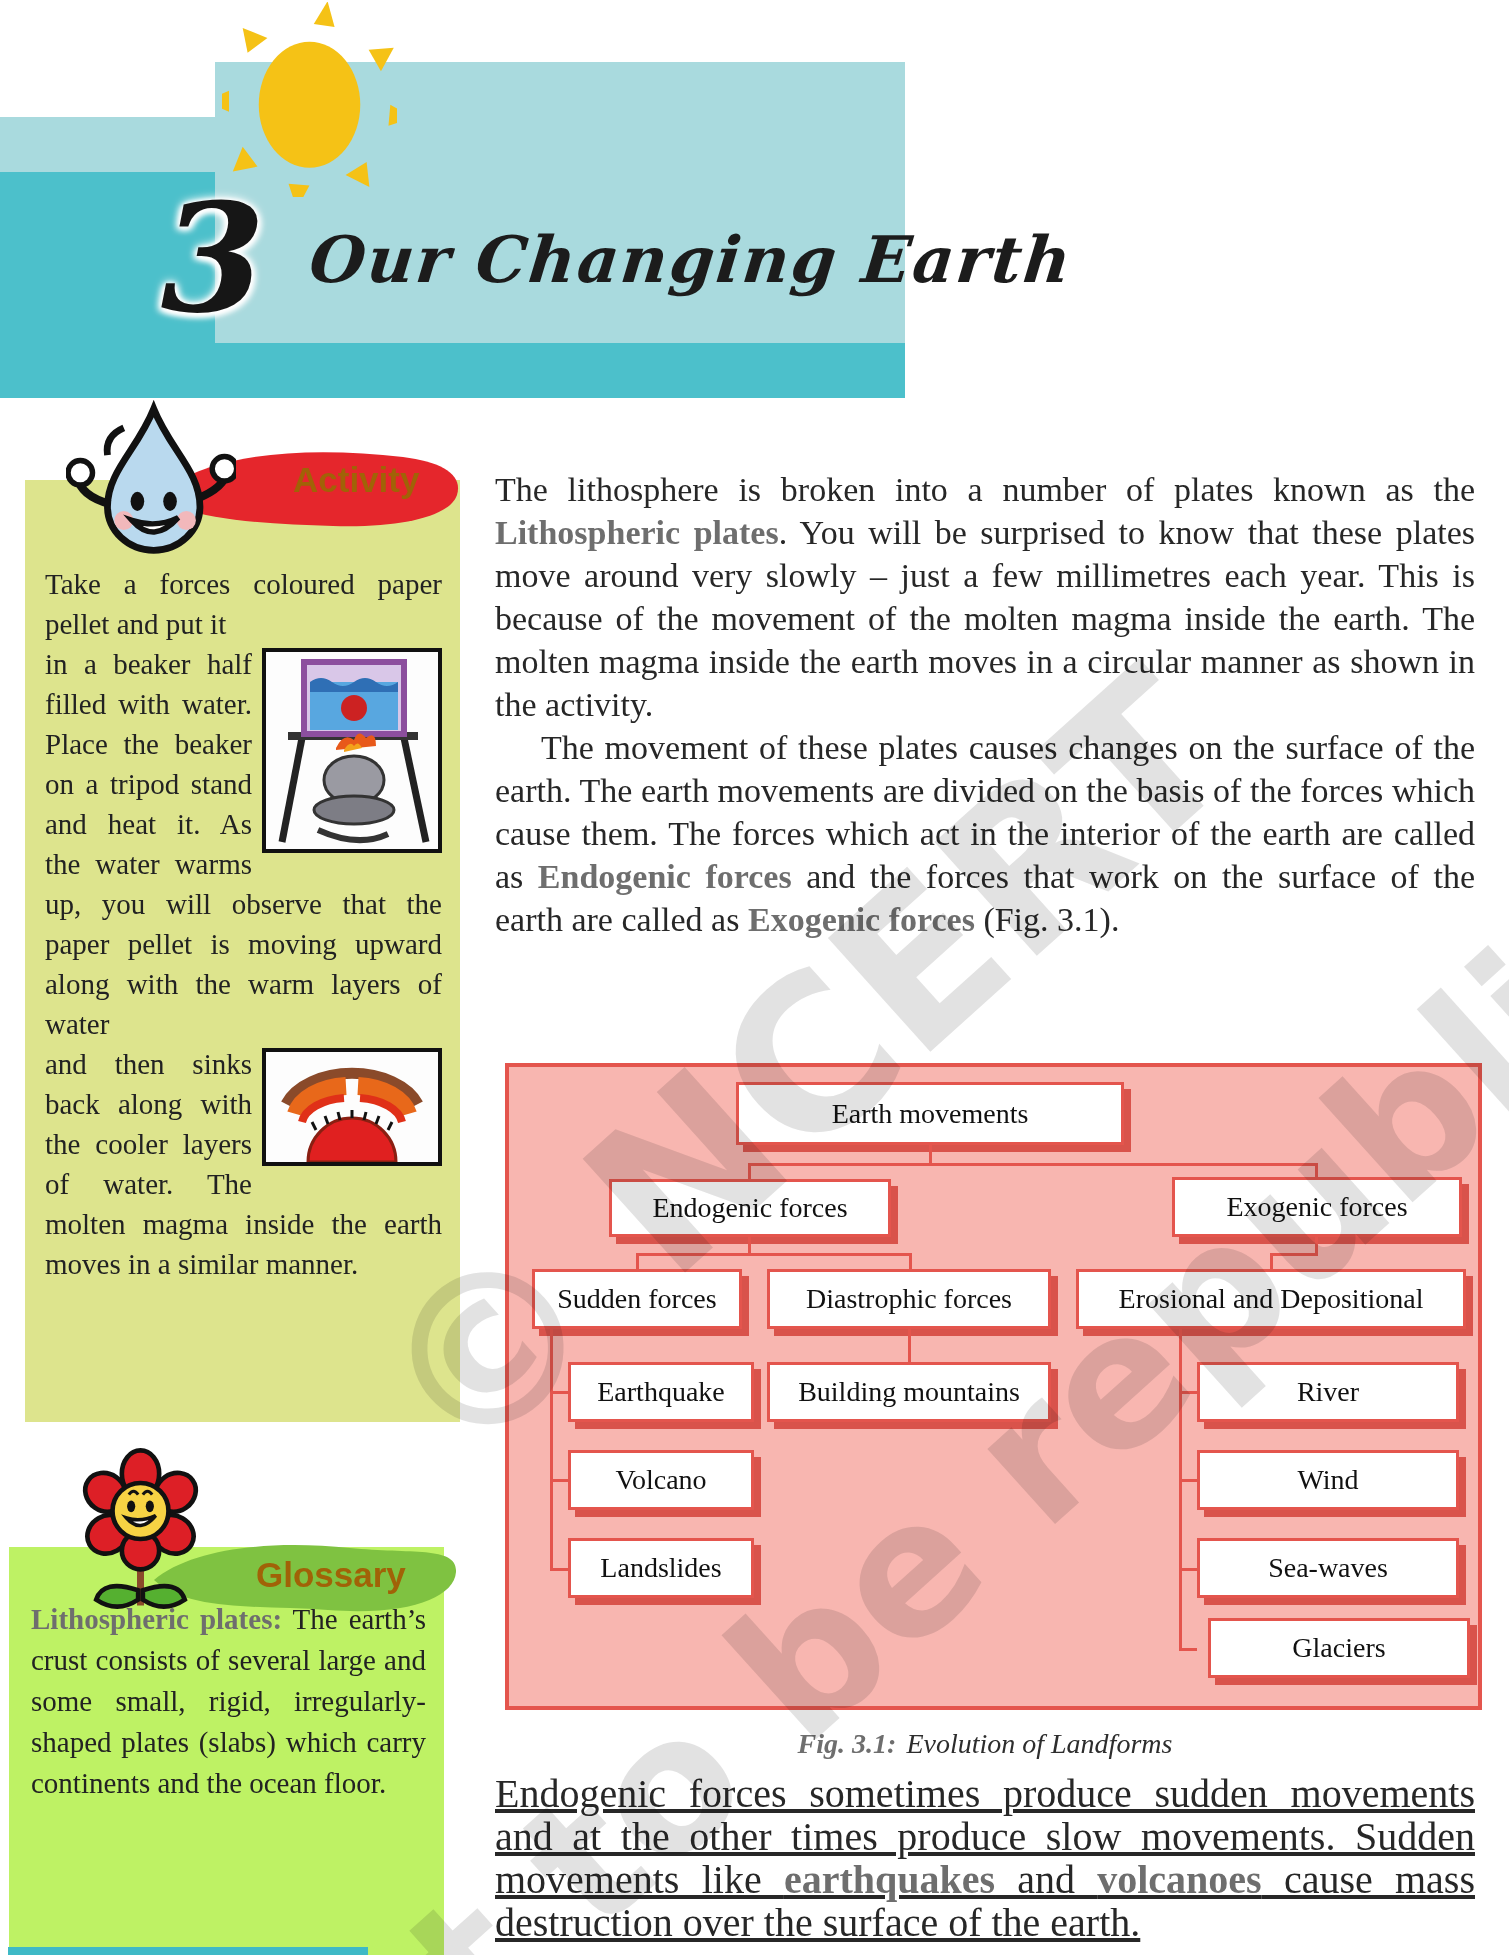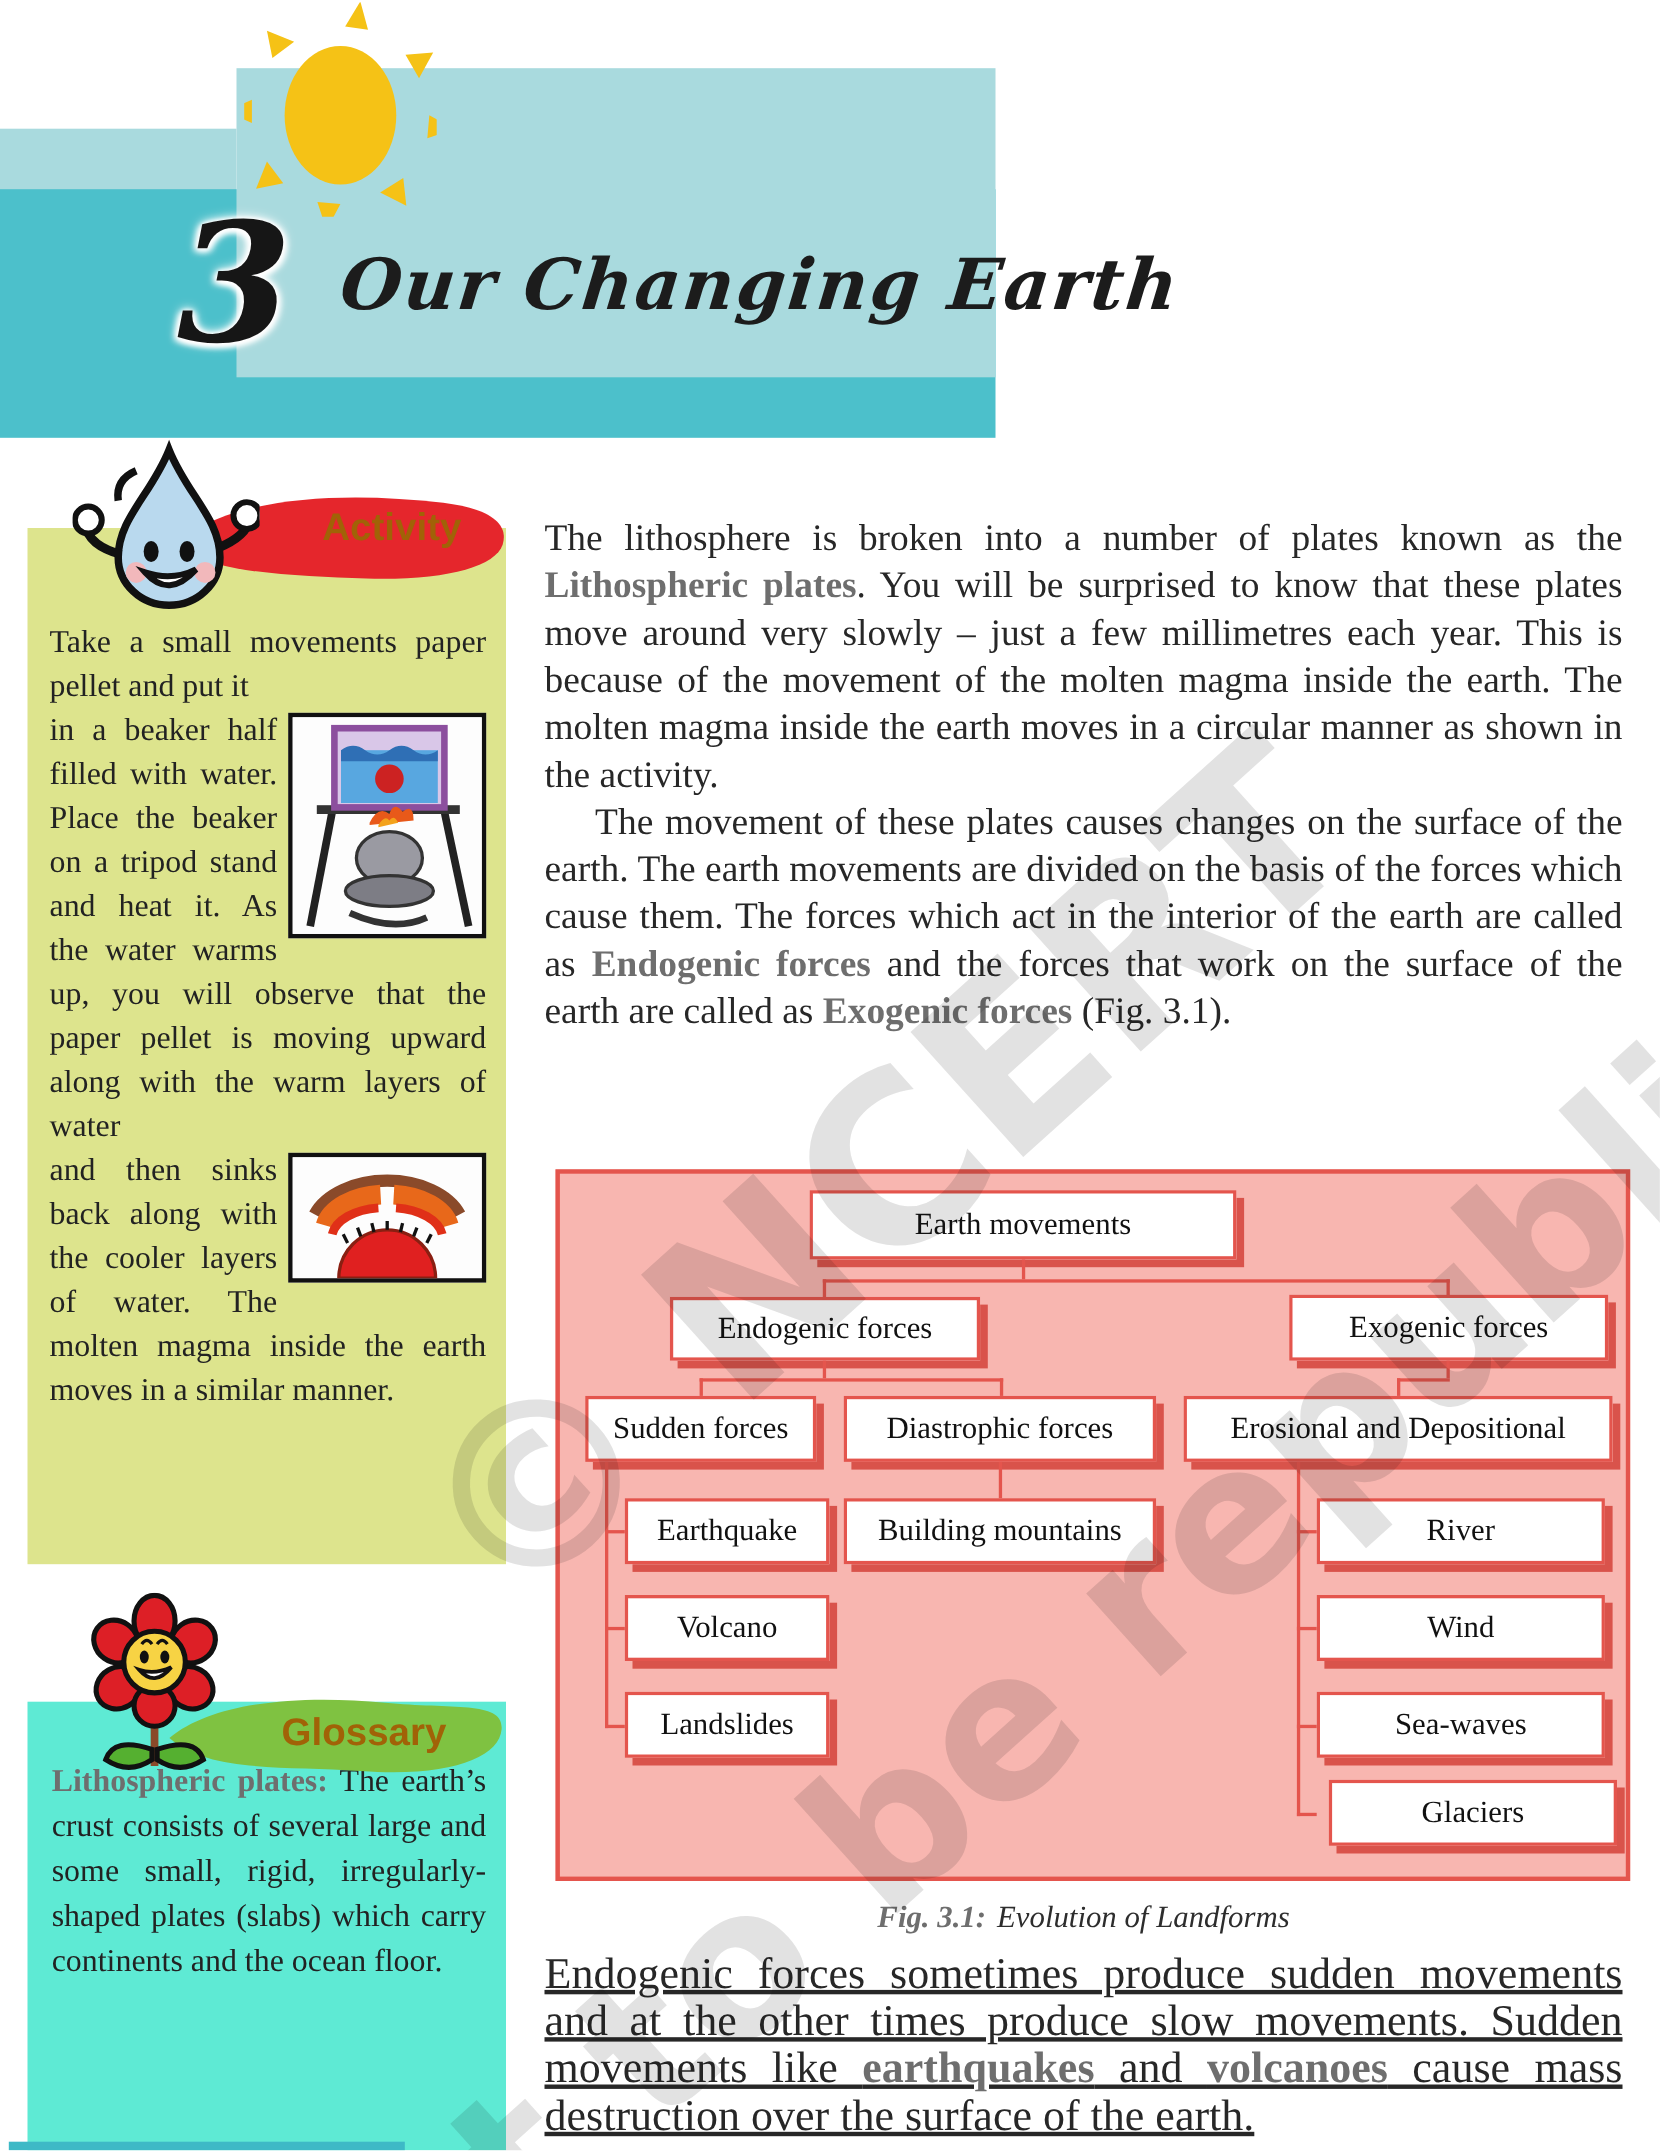--- a/index.html
+++ b/index.html
@@ -51,22 +51,22 @@
   .act-fig { float:right; background:#fdfdfd; border:4px solid #111; margin:4px 0 6px 10px; }
   .act-fig1 { width:180px; height:205px; }
   .act-fig2 { width:180px; height:118px; }
   .ribbon { position:absolute; }
   .ribbon-label { position:absolute; font-family:"Liberation Sans", sans-serif;
     font-weight:700; color:#a16207; font-size:35px; }
   .drop-mascot { position:absolute; left:66px; top:398px; width:170px; height:170px; z-index:3; }
   .activity-ribbon { left:165px; top:443px; width:300px; height:95px; z-index:2; }
   .activity-ribbon-label { left:293px; top:460px; z-index:4; }
   
-  .glossary-box { position:absolute; left:25px; top:1547px; width:435px; height:408px;
-    background:#5eead4; }
+  .glossary-box { position:absolute; left:9px; top:1547px; width:435px; height:408px;
+    background:#bef264; }
   .glossary-text { position:absolute; left:22px; top:52px; width:395px;
     font-size:29px; line-height:41px; text-align:justify; color:#222; }
   .glossary-term { font-weight:700; color:#6e6e6e; }
   .flower-mascot { position:absolute; left:68px; top:1448px; width:145px; height:175px; z-index:3; }
   .glossary-ribbon { left:150px; top:1538px; width:312px; height:82px; z-index:2; }
   .glossary-ribbon-label { left:256px; top:1555px; z-index:4; }
   .teal-strip { position:absolute; left:8px; top:1947px; width:360px; height:8px;
     background:#3eb9c6; z-index:5; }
   
   .watermark { position:absolute; z-index:40; pointer-events:none;
@@ -100,21 +100,21 @@
   </svg>
 
   <div class="chapter-num">3</div>
   <div class="chapter-title">Our Changing Earth</div>
 
   <div class="watermark wm1">© NCERT</div>
   <div class="watermark wm2">not to be republished</div>
 
   <div class="activity-box">
     <div class="activity-text">
-      <span>Take a small movements paper pellet and put it</span>
+      <span>Take a forces coloured paper pellet and put it</span>
       <div>
         <span class="act-fig act-fig1">
           <svg viewBox="0 0 172 197" width="172" height="197">
             <rect x="0" y="0" width="172" height="197" fill="#fdfdfd"></rect>
             <line x1="36" y1="86" x2="16" y2="190" stroke="#222" stroke-width="7"></line>
             <line x1="138" y1="86" x2="160" y2="190" stroke="#222" stroke-width="7"></line>
             <rect x="22" y="80" width="130" height="8" fill="#333"></rect>
             <rect x="38" y="10" width="100" height="72" fill="#d9c7e8" stroke="#8c4f9e" stroke-width="6"></rect>
             <rect x="44" y="30" width="88" height="48" fill="#58a7e0"></rect>
             <path d="M44,30 q11,-8 22,0 q11,8 22,0 q11,-8 22,0 q11,8 22,0 l0,10 l-88,0 Z" fill="#2f6fb5"></path>

